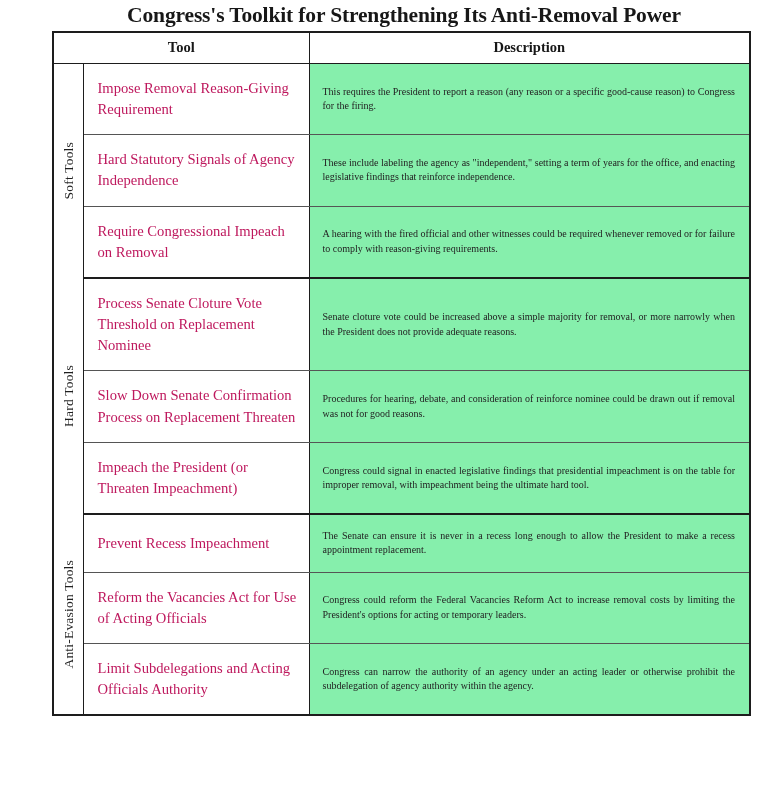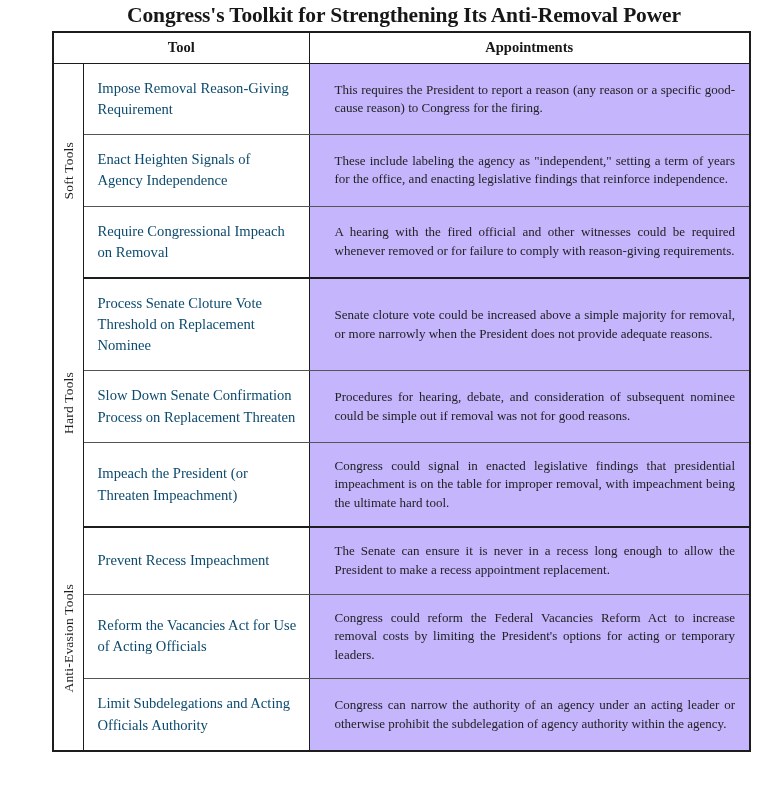--- a/index.html
+++ b/index.html
@@ -81,34 +81,34 @@
     color: #1f1f1f;
     margin: 0 auto;
   }
   td.tool {
     border-right: 1.4px solid #1d1d1d;
     border-bottom: 1.4px solid #555;
     padding: 14px 12px 14px 14px;
     font-size: 14.6px;
     line-height: 1.45;
     vertical-align: middle;
-    color: #0c4a6e;
+    color: #be185d;
     background: #fff;
   }
   td.desc {
     border-bottom: 1.4px solid #555;
     border-right: none;
-    padding: 14px 14px 14px 25px;
-    font-size: 13px;
+    padding: 14px 14px 14px 13px;
+    font-size: 10px;
     line-height: 1.43;
     vertical-align: middle;
     text-align: justify;
     text-justify: inter-word;
     color: #222;
-    background: #c4b5fd;
+    background: #86efac;
   }
   tr.last-in-section td.tool,
   tr.last-in-section td.desc,
   tr.last-in-section td.sec-label {
     border-bottom: 2.5px solid #1d1d1d;
   }
   tr.final-row td.tool,
   tr.final-row td.desc,
   tr.final-row td.sec-label {
     border-bottom: none;
@@ -124,51 +124,51 @@
   <div class="table-wrap">
     <table class="toolkit">
       <colgroup>
         <col class="c-label">
         <col class="c-tool">
         <col class="c-desc">
       </colgroup>
       <thead>
         <tr>
           <th class="hdr hdr-tool" colspan="2">Tool</th>
-          <th class="hdr hdr-desc">Appointments</th>
+          <th class="hdr hdr-desc">Description</th>
         </tr>
       </thead>
       <tbody>
 
         <tr>
           <td class="sec-label" rowspan="3">
             <span class="vert">Soft Tools</span>
           </td>
           <td class="tool">Impose Removal Reason-Giving Requirement</td>
           <td class="desc">This requires the President to report a reason (any reason or a specific good-cause reason) to Congress for the firing.</td>
         </tr>
         <tr>
-          <td class="tool">Enact Heighten Signals of Agency Independence</td>
+          <td class="tool">Hard Statutory Signals of Agency Independence</td>
           <td class="desc">These include labeling the agency as "independent," setting a term of years for the office, and enacting legislative findings that reinforce independence.</td>
         </tr>
         <tr class="last-in-section">
           <td class="tool">Require Congressional Impeach on Removal</td>
           <td class="desc">A hearing with the fired official and other witnesses could be required whenever removed or for failure to comply with reason-giving requirements.</td>
         </tr>
 
         <tr>
           <td class="sec-label" rowspan="3">
             <span class="vert">Hard Tools</span>
           </td>
           <td class="tool">Process Senate Cloture Vote Threshold on Replacement Nominee</td>
           <td class="desc">Senate cloture vote could be increased above a simple majority for removal, or more narrowly when the President does not provide adequate reasons.</td>
         </tr>
         <tr>
           <td class="tool">Slow Down Senate Confirmation Process on Replacement Threaten</td>
-          <td class="desc">Procedures for hearing, debate, and consideration of subsequent nominee could be simple out if removal was not for good reasons.</td>
+          <td class="desc">Procedures for hearing, debate, and consideration of reinforce nominee could be drawn out if removal was not for good reasons.</td>
         </tr>
         <tr class="last-in-section">
           <td class="tool">Impeach the President (or Threaten Impeachment)</td>
           <td class="desc">Congress could signal in enacted legislative findings that presidential impeachment is on the table for improper removal, with impeachment being the ultimate hard tool.</td>
         </tr>
 
         <tr>
           <td class="sec-label" rowspan="3">
             <span class="vert">Anti-Evasion Tools</span>
           </td>

